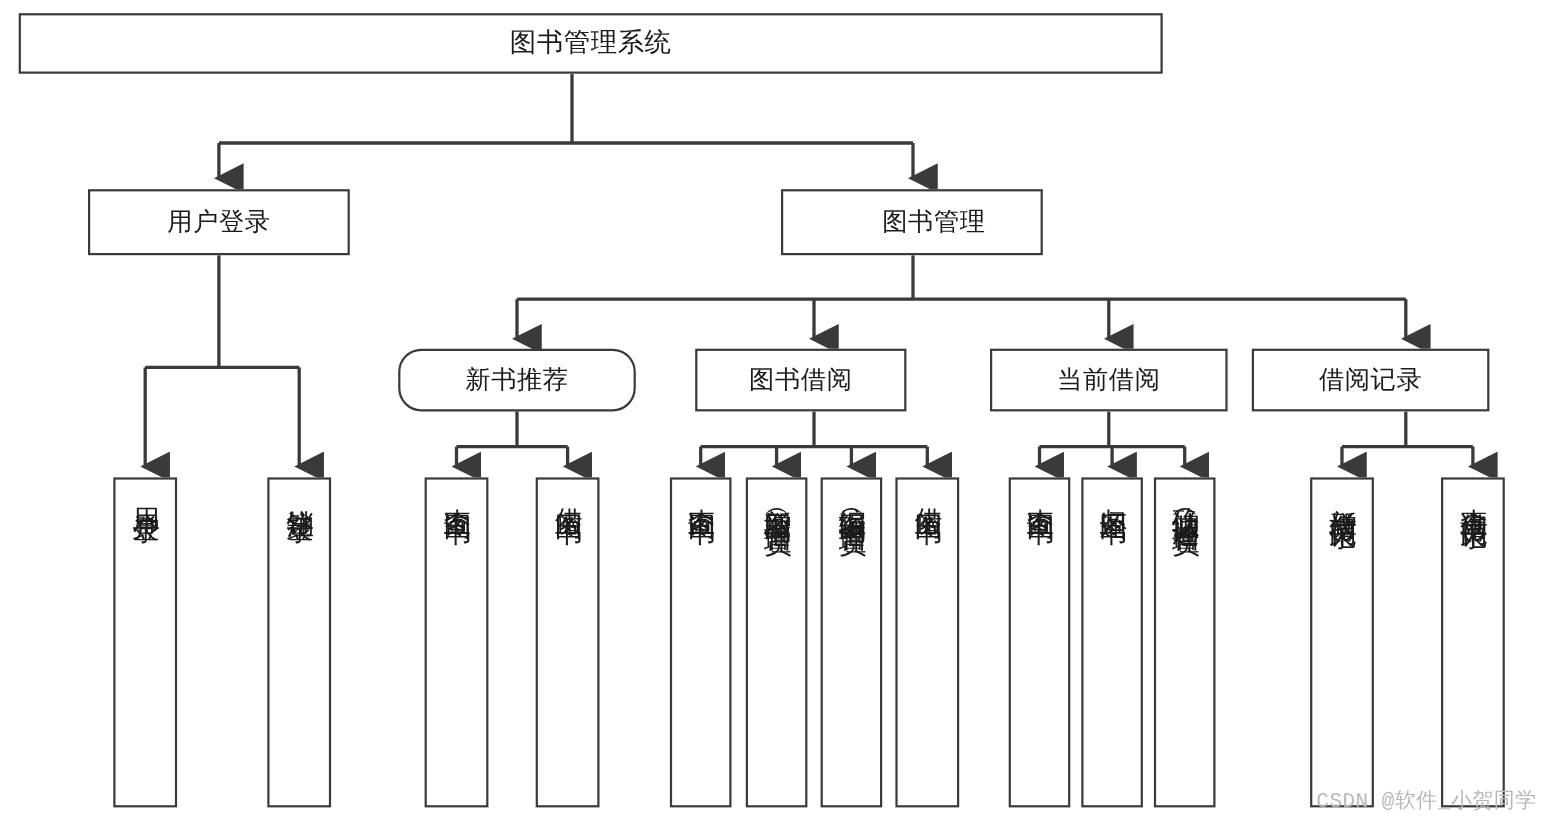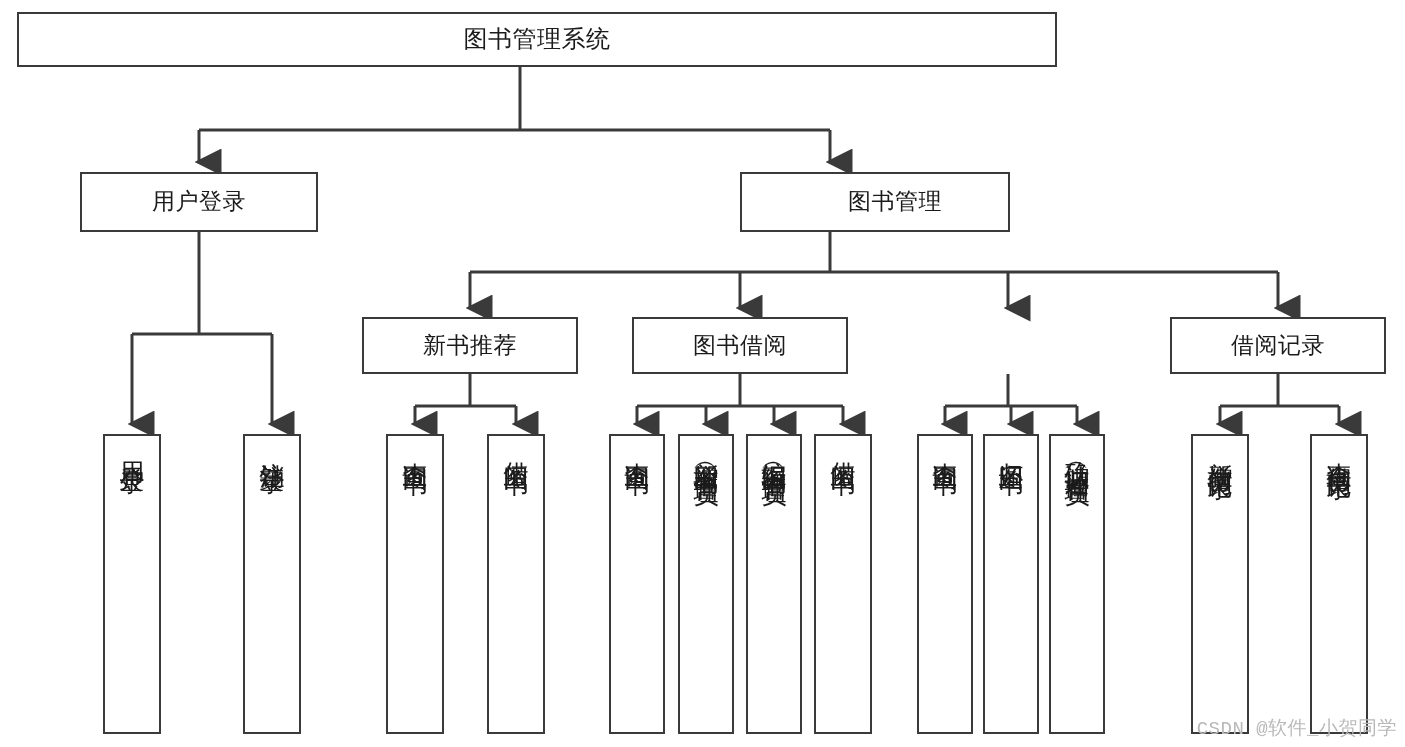--- a/index.html
+++ b/index.html
@@ -126,31 +126,34 @@
     </g>
   </svg>
 
   <div class="node h-node" id="node-root" style="left:17px; top:12px; width:1040px; height:55px;">
     <span class="node-label">图书管理系统</span>
   </div>
 
   <div class="node h-node" style="left:80px; top:172px; width:238px; height:60px;">
     <span class="node-label">用户登录</span>
   </div>
-  <div class="node h-node" style="left:740px; top:172px; width:270px; height:60px;padding-left:40px;">
+  <div class="node h-node" style="left:710px; top:172px; width:238px; height:60px;padding-left:40px;">
     <span class="node-label">图书管理</span>
   </div>
 
-  <div class="node h-node" style="left:362px; top:317px; width:216px; height:57px;">
+  <div class="node h-node" style="left:362px; top:317px; width:216px; height:57px;border-radius:21px;">
     <span class="node-label">新书推荐</span>
   </div>
-  <div class="node h-node" style="left:632px; top:317px; width:216px; height:57px;">
+  <div class="node h-node" style="left:632px; top:317px; width:192px; height:57px;">
     <span class="node-label">图书借阅</span>
   </div>
-  <div class="node h-node" style="left:1170px; top:317px; width:216px; height:57px;">
+  <div class="node h-node" style="left:900px; top:317px; width:216px; height:57px;">
+    <span class="node-label">当前借阅</span>
+  </div>
+  <div class="node h-node" style="left:1138px; top:317px; width:216px; height:57px;">
     <span class="node-label">借阅记录</span>
   </div>
 
   <div class="node v-node" style="left:103px; top:434px; width:58px; height:300px;">
     <span class="node-label">用户登录</span>
   </div>
   <div class="node v-node" style="left:243px; top:434px; width:58px; height:300px;">
     <span class="node-label">注销登录</span>
   </div>
 

